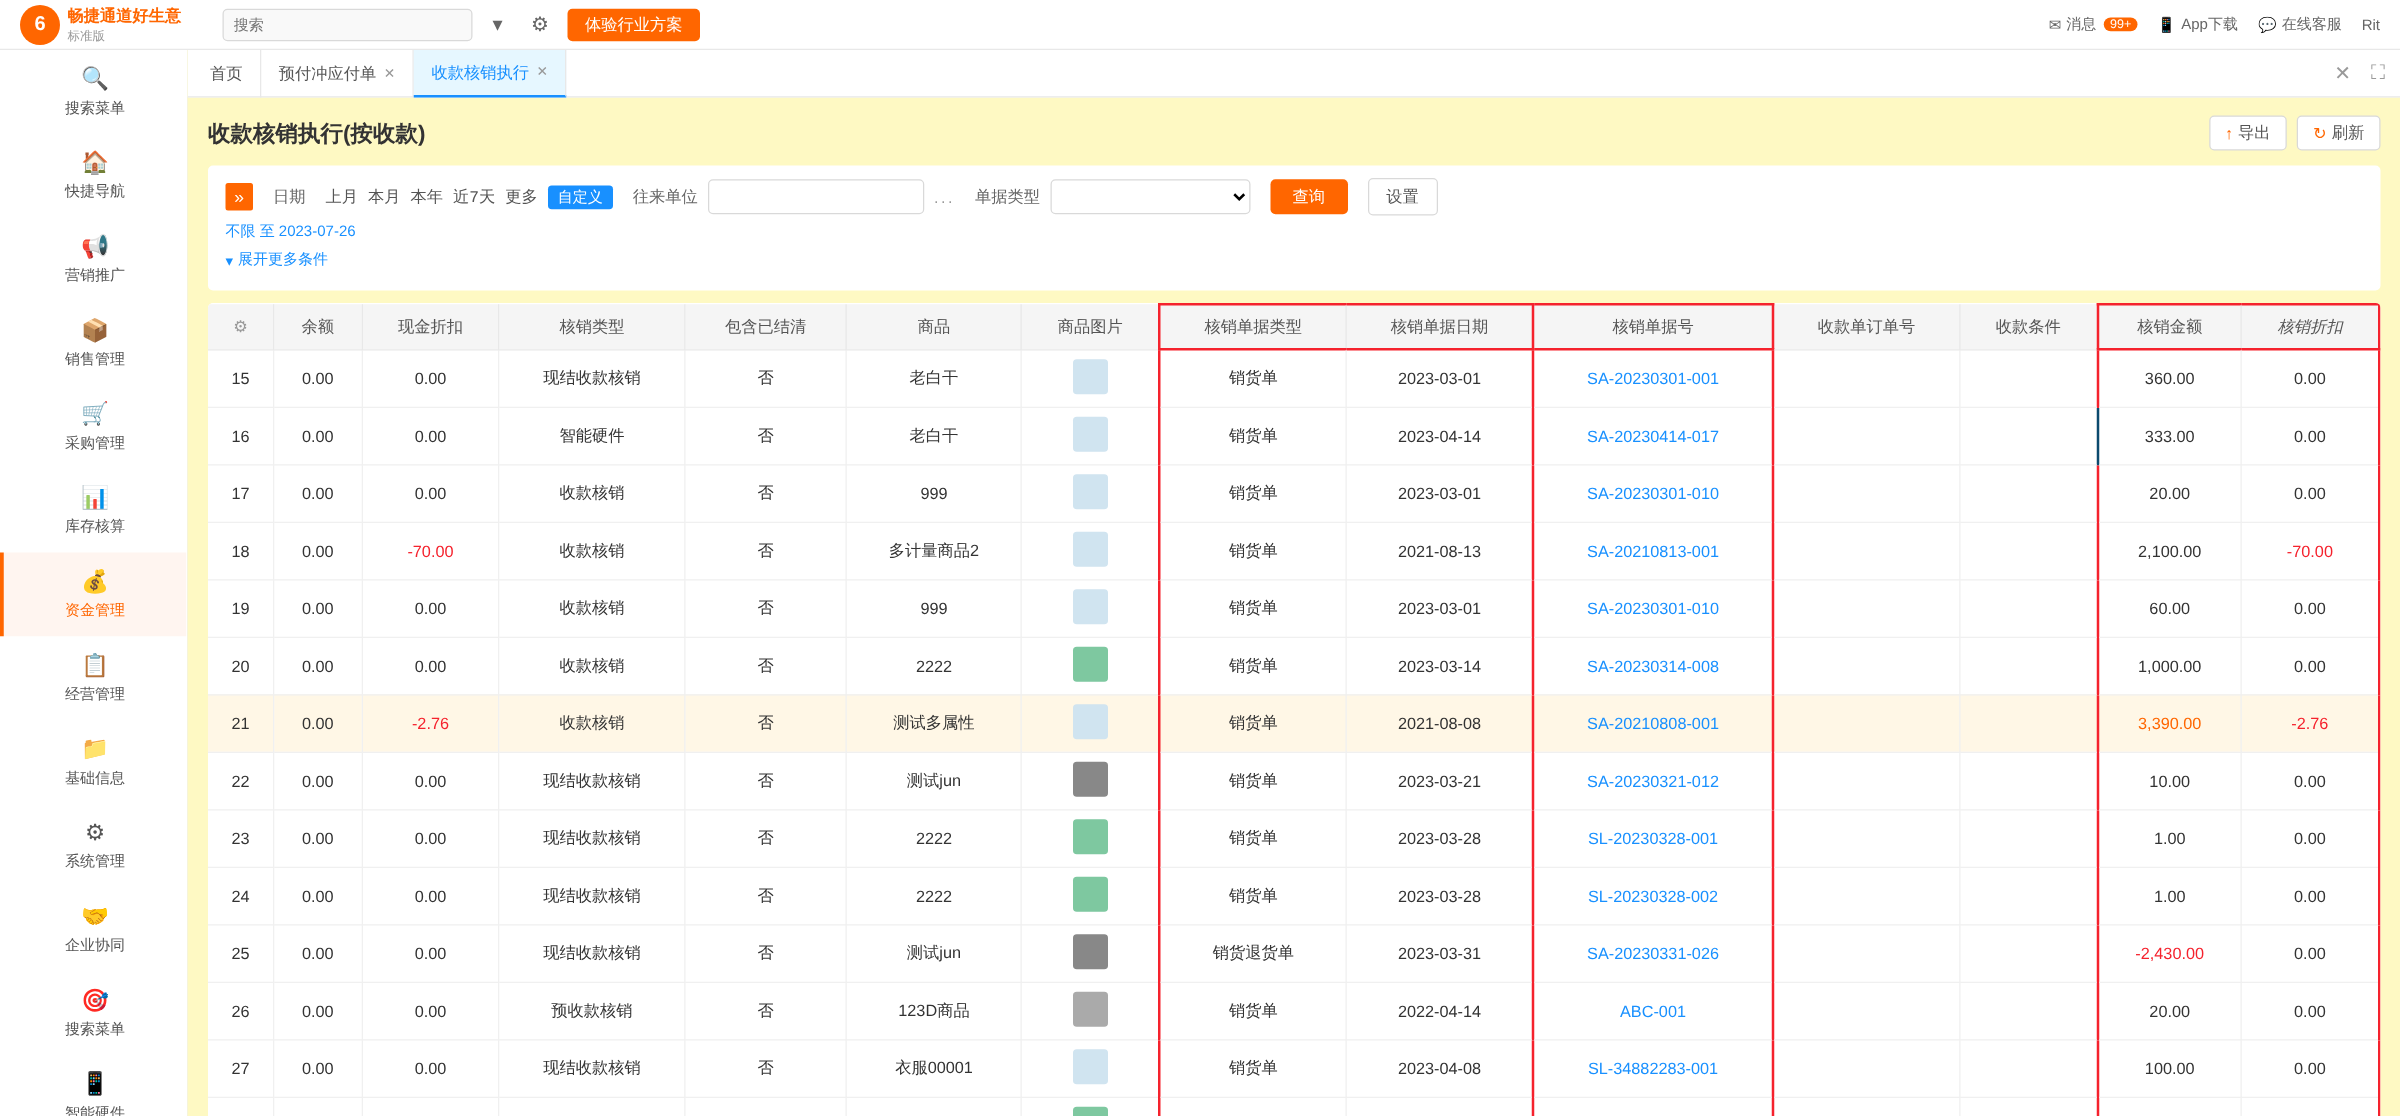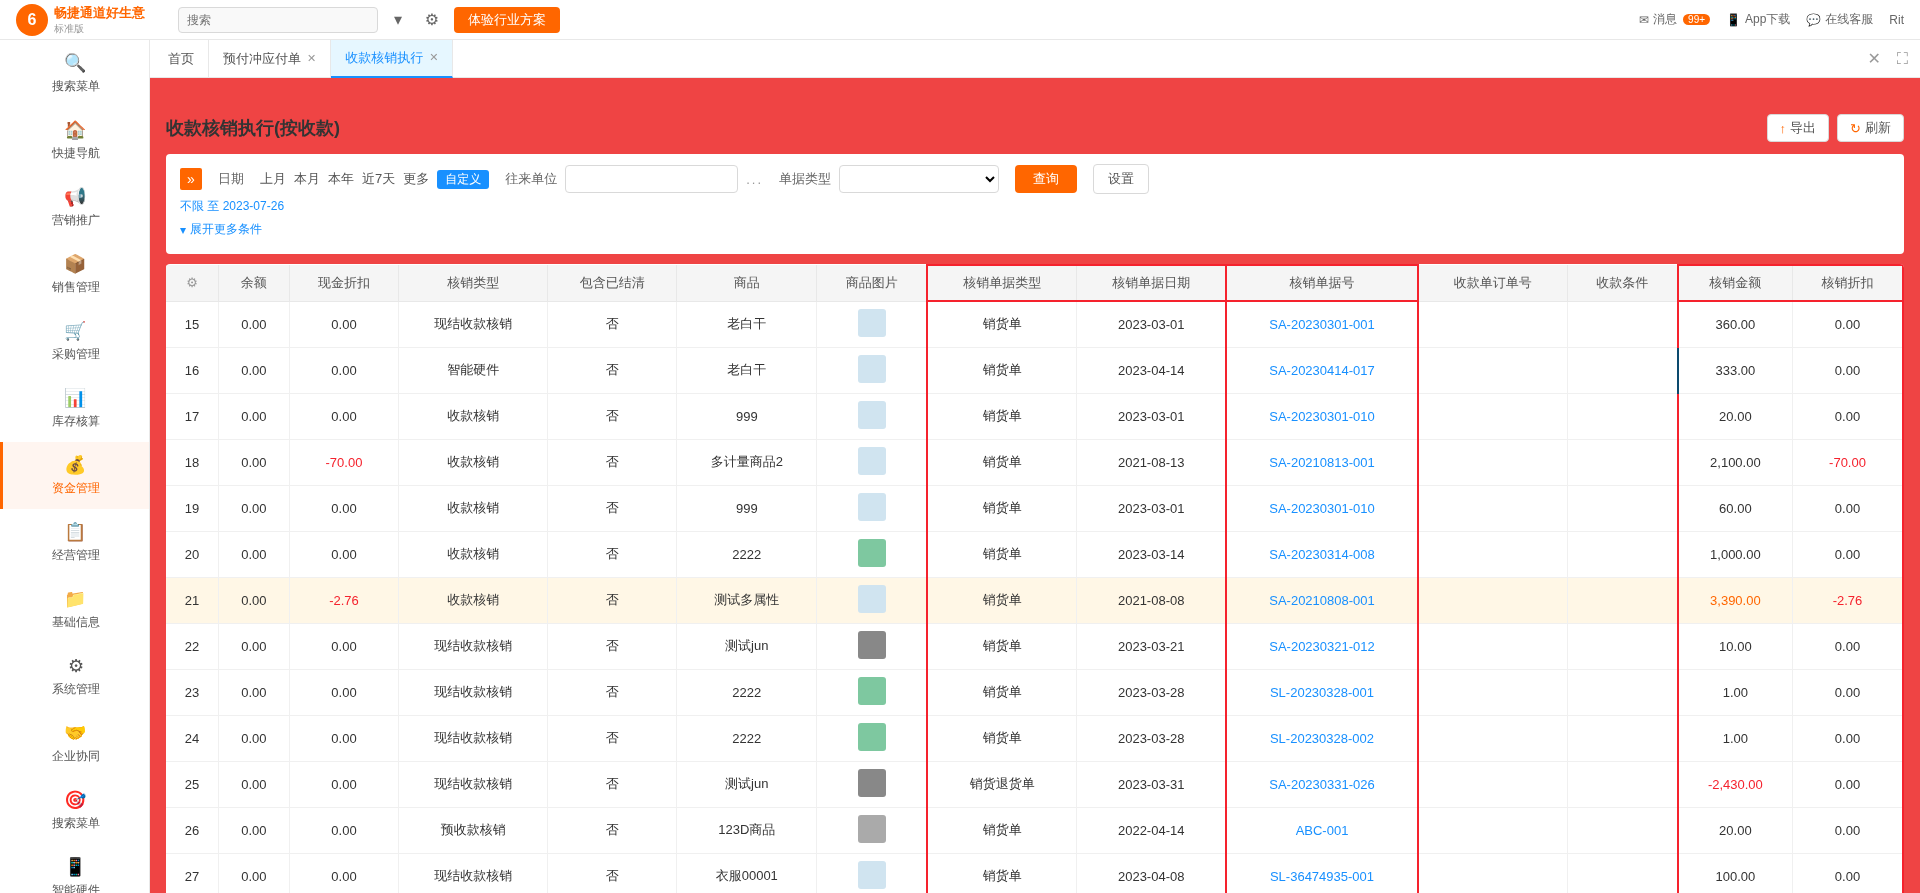--- a/index.html
+++ b/index.html
@@ -22,21 +22,21 @@
     
     .main-layout { display: flex; height: calc(893px - 40px); }
 
     
     .sidebar { width: 150px; background: #fff; border-right: 1px solid #e8e8e8; display: flex; flex-direction: column; overflow-y: auto; }
     .sidebar-item { display: flex; flex-direction: column; align-items: center; padding: 12px 0; cursor: pointer; color: #555; gap: 4px; font-size: 12px; border-left: 3px solid transparent; }
     .sidebar-item.active { background: #fff5f0; color: #f60; border-left: 3px solid #f60; }
     .sidebar-icon { font-size: 18px; }
 
     
-    .content-area { flex: 1; display: flex; flex-direction: column; overflow: hidden; background: #ef4444; gap: 22px; }
+    .content-area { flex: 1; display: flex; flex-direction: column; overflow: hidden; background: #fef9c3; }
 
     
     .tabs-bar { display: flex; background: #fff; border-bottom: 1px solid #e8e8e8; align-items: center; height: 38px; padding: 0 4px; }
     .tab { display: flex; align-items: center; padding: 0 14px; height: 38px; font-size: 13px; cursor: pointer; color: #555; border-right: 1px solid #e8e8e8; gap: 6px; }
     .tab.active { background: #e6f7ff; color: #1890ff; border-bottom: 2px solid #1890ff; }
     .tab-home { color: #555; }
     .tab-close { font-size: 11px; color: #999; cursor: pointer; }
     .tabs-spacer { flex: 1; }
     .tab-action { padding: 0 8px; cursor: pointer; color: #999; font-size: 16px; }
 
@@ -44,21 +44,21 @@
     .page-content { flex: 1; padding: 14px 16px; overflow: auto; }
     .page-title { font-size: 18px; font-weight: bold; color: #333; margin-bottom: 12px; display: flex; align-items: center; justify-content: space-between; }
     .page-title-actions { display: flex; gap: 8px; }
     .action-btn { display: flex; align-items: center; gap: 4px; padding: 4px 12px; border: 1px solid #d9d9d9; border-radius: 4px; background: #fff; cursor: pointer; font-size: 13px; color: #555; }
     .action-btn .icon { color: #f60; }
 
     
     .filter-bar { background: #fff; border-radius: 4px; padding: 10px 14px; margin-bottom: 10px; }
     .filter-row { display: flex; align-items: center; gap: 16px; flex-wrap: wrap; }
     .filter-label { color: #666; font-size: 13px; }
-    .filter-links { display: flex; gap: 8px; }
+    .filter-links { display: flex; gap: 8px; font-family: Liberation Mono, monospace; }
     .filter-link { color: #555; font-size: 13px; cursor: pointer; }
     .filter-custom { background: #1890ff; color: #fff; padding: 1px 8px; border-radius: 3px; font-size: 12px; cursor: pointer; }
     .filter-input { height: 28px; border: 1px solid #d9d9d9; border-radius: 4px; padding: 0 8px; font-size: 12px; min-width: 160px; }
     .filter-dots { color: #999; letter-spacing: 2px; }
     .filter-select { height: 28px; border: 1px solid #d9d9d9; border-radius: 4px; padding: 0 8px; font-size: 12px; min-width: 160px; background: #fff; }
     .query-btn { background: #f60; color: #fff; border: none; border-radius: 4px; padding: 5px 18px; font-size: 13px; cursor: pointer; }
     .setting-btn { background: #fff; color: #555; border: 1px solid #d9d9d9; border-radius: 4px; padding: 5px 14px; font-size: 13px; cursor: pointer; }
     .expand-more { color: #1890ff; font-size: 12px; cursor: pointer; display: flex; align-items: center; gap: 4px; margin: 6px 0; }
 
     
@@ -243,21 +243,21 @@
               <th>核销类型</th>
               <th>包含已结清</th>
               <th>商品</th>
               <th>商品图片</th>
               <th style="border-left:2px solid #f5222d;border-top:2px solid #f5222d;border-bottom:2px solid #f5222d;">核销单据类型</th>
               <th style="border-top:2px solid #f5222d;border-bottom:2px solid #f5222d;border-right:2px solid #f5222d;">核销单据日期</th>
               <th style="border:2px solid #f5222d;">核销单据号</th>
               <th>收款单订单号</th>
               <th>收款条件</th>
               <th style="border-left:2px solid #f5222d;border-top:2px solid #f5222d;border-bottom:2px solid #f5222d;">核销金额</th>
-              <th style="border-top:2px solid #f5222d;border-bottom:2px solid #f5222d;border-right:2px solid #f5222d;">核销折扣</th>
+              <th style="border-top:2px solid #f5222d;border-bottom:2px solid #f5222d;border-right:2px solid #f5222d;font-style:italic;">核销折扣</th>
             </tr>
           </thead>
           <tbody id="table-body">
           <tr>
       <td>15</td>
       <td>0.00</td>
       <td>0.00</td>
       <td>现结收款核销</td>
       <td>否</td>
       <td>老白干</td>
@@ -449,21 +449,21 @@
               <tr>
       <td>27</td>
       <td>0.00</td>
       <td>0.00</td>
       <td>现结收款核销</td>
       <td>否</td>
       <td>衣服00001</td>
       <td><span style="display:inline-block;width:28px;height:28px;background:#d0e4f0;border-radius:3px;"></span></td>
       <td style="border-left:2px solid #f5222d;">销货单</td>
       <td style="border-right:2px solid #f5222d;">2023-04-08</td>
-      <td style="border-left:2px solid #f5222d;border-right:2px solid #f5222d;"><span class="link-cell">SL-36474935-001</span></td>
+      <td style="border-left:2px solid #f5222d;border-right:2px solid #f5222d;"><span class="link-cell">SL-34882283-001</span></td>
       <td></td>
       <td></td>
       <td style="border-left:2px solid #f5222d;"><span>100.00</span></td>
       <td style="border-right:2px solid #f5222d;"><span>0.00</span></td>
     </tr>
               <tr>
       <td>28</td>
       <td>0.00</td>
       <td>0.00</td>
       <td>现结收款核销</td>

